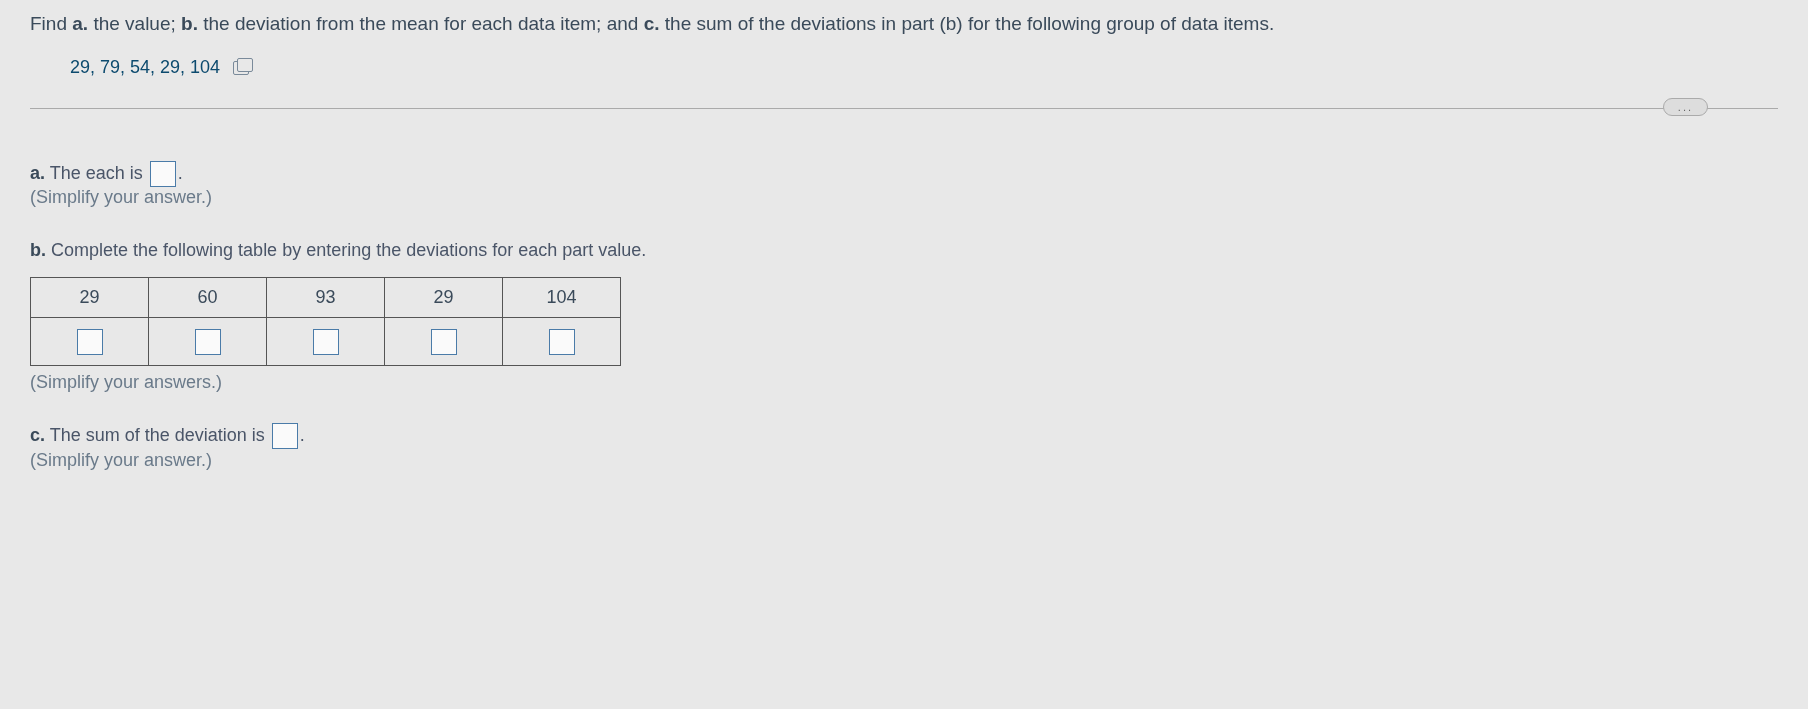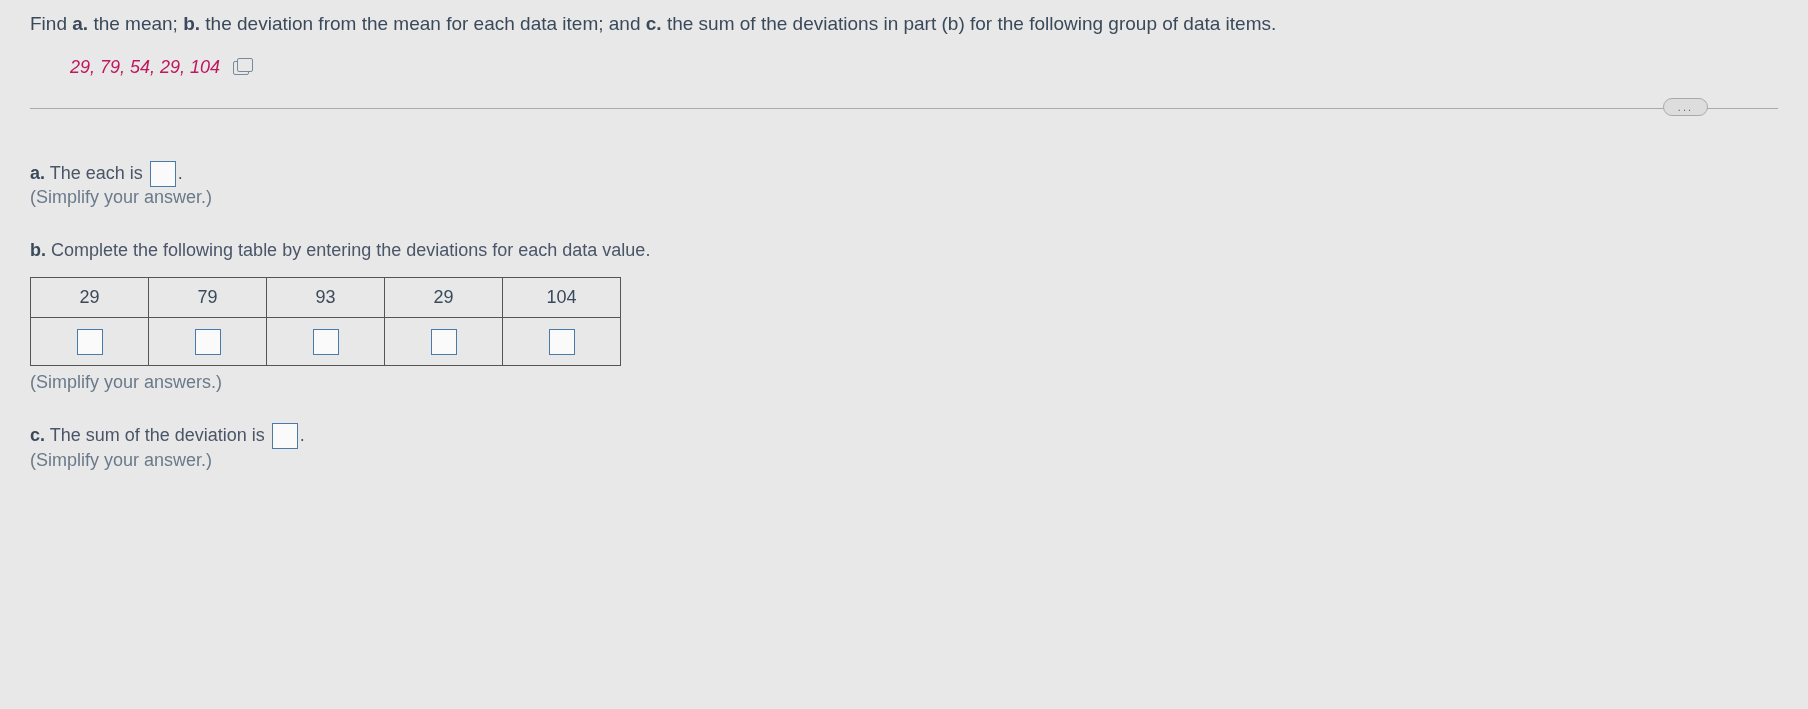--- a/index.html
+++ b/index.html
@@ -19,24 +19,23 @@
       font-size: 19px;
       color: #3a4a5a;
       margin-bottom: 18px;
       line-height: 1.5;
     }
     .question-header b {
       font-weight: bold;
     }
     .data-items {
       font-size: 18px;
-      color: #be185d;
+      color: #0c4a6e;
       margin-left: 40px;
       margin-bottom: 30px;
-      font-style: italic;
     }
     .copy-icon {
       display: inline-block;
       width: 16px;
       height: 14px;
       border: 1px solid #7a8a9a;
       border-radius: 2px;
       position: relative;
       vertical-align: middle;
       margin-left: 8px;
@@ -109,48 +108,48 @@
       background: #e8e8e8;
     }
     table.dev-table tr:nth-child(2) td {
       height: 48px;
     }
   </style>
 </head>
 <body>
 
 <div class="question-header">
-  <span>Find </span><b>a.</b><span> the mean; </span><b>b.</b><span> the deviation from the mean for each data item; and </span><b>c.</b><span> the sum of the deviations in part (b) for the following group of data items.</span>
+  <span>Find </span><b>a.</b><span> the value; </span><b>b.</b><span> the deviation from the mean for each data item; and </span><b>c.</b><span> the sum of the deviations in part (b) for the following group of data items.</span>
 </div>
 
 <div class="data-items">
   <span>29, 79, 54, 29, 104</span>
   <span class="copy-icon"></span>
 </div>
 
 <div class="divider">
   <span class="divider-pill">...</span>
 </div>
 
 <div class="part">
   <div class="part-text">
     <span class="part-label">a.</span><span> The each is </span><span class="input-box"></span><span>.</span>
   </div>
   <div class="simplify">(Simplify your answer.)</div>
 </div>
 
 <div class="part">
   <div class="part-text">
-    <span class="part-label">b.</span><span> Complete the following table by entering the deviations for each data value.</span>
+    <span class="part-label">b.</span><span> Complete the following table by entering the deviations for each part value.</span>
   </div>
   <table class="dev-table">
     <tbody>
         <tr>
       <td>29</td>
-      <td>79</td>
+      <td>60</td>
       <td>93</td>
       <td>29</td>
       <td>104</td>
     </tr>
     <tr>
       <td><span class="input-box"></span></td>
       <td><span class="input-box"></span></td>
       <td><span class="input-box"></span></td>
       <td><span class="input-box"></span></td>
       <td><span class="input-box"></span></td>

